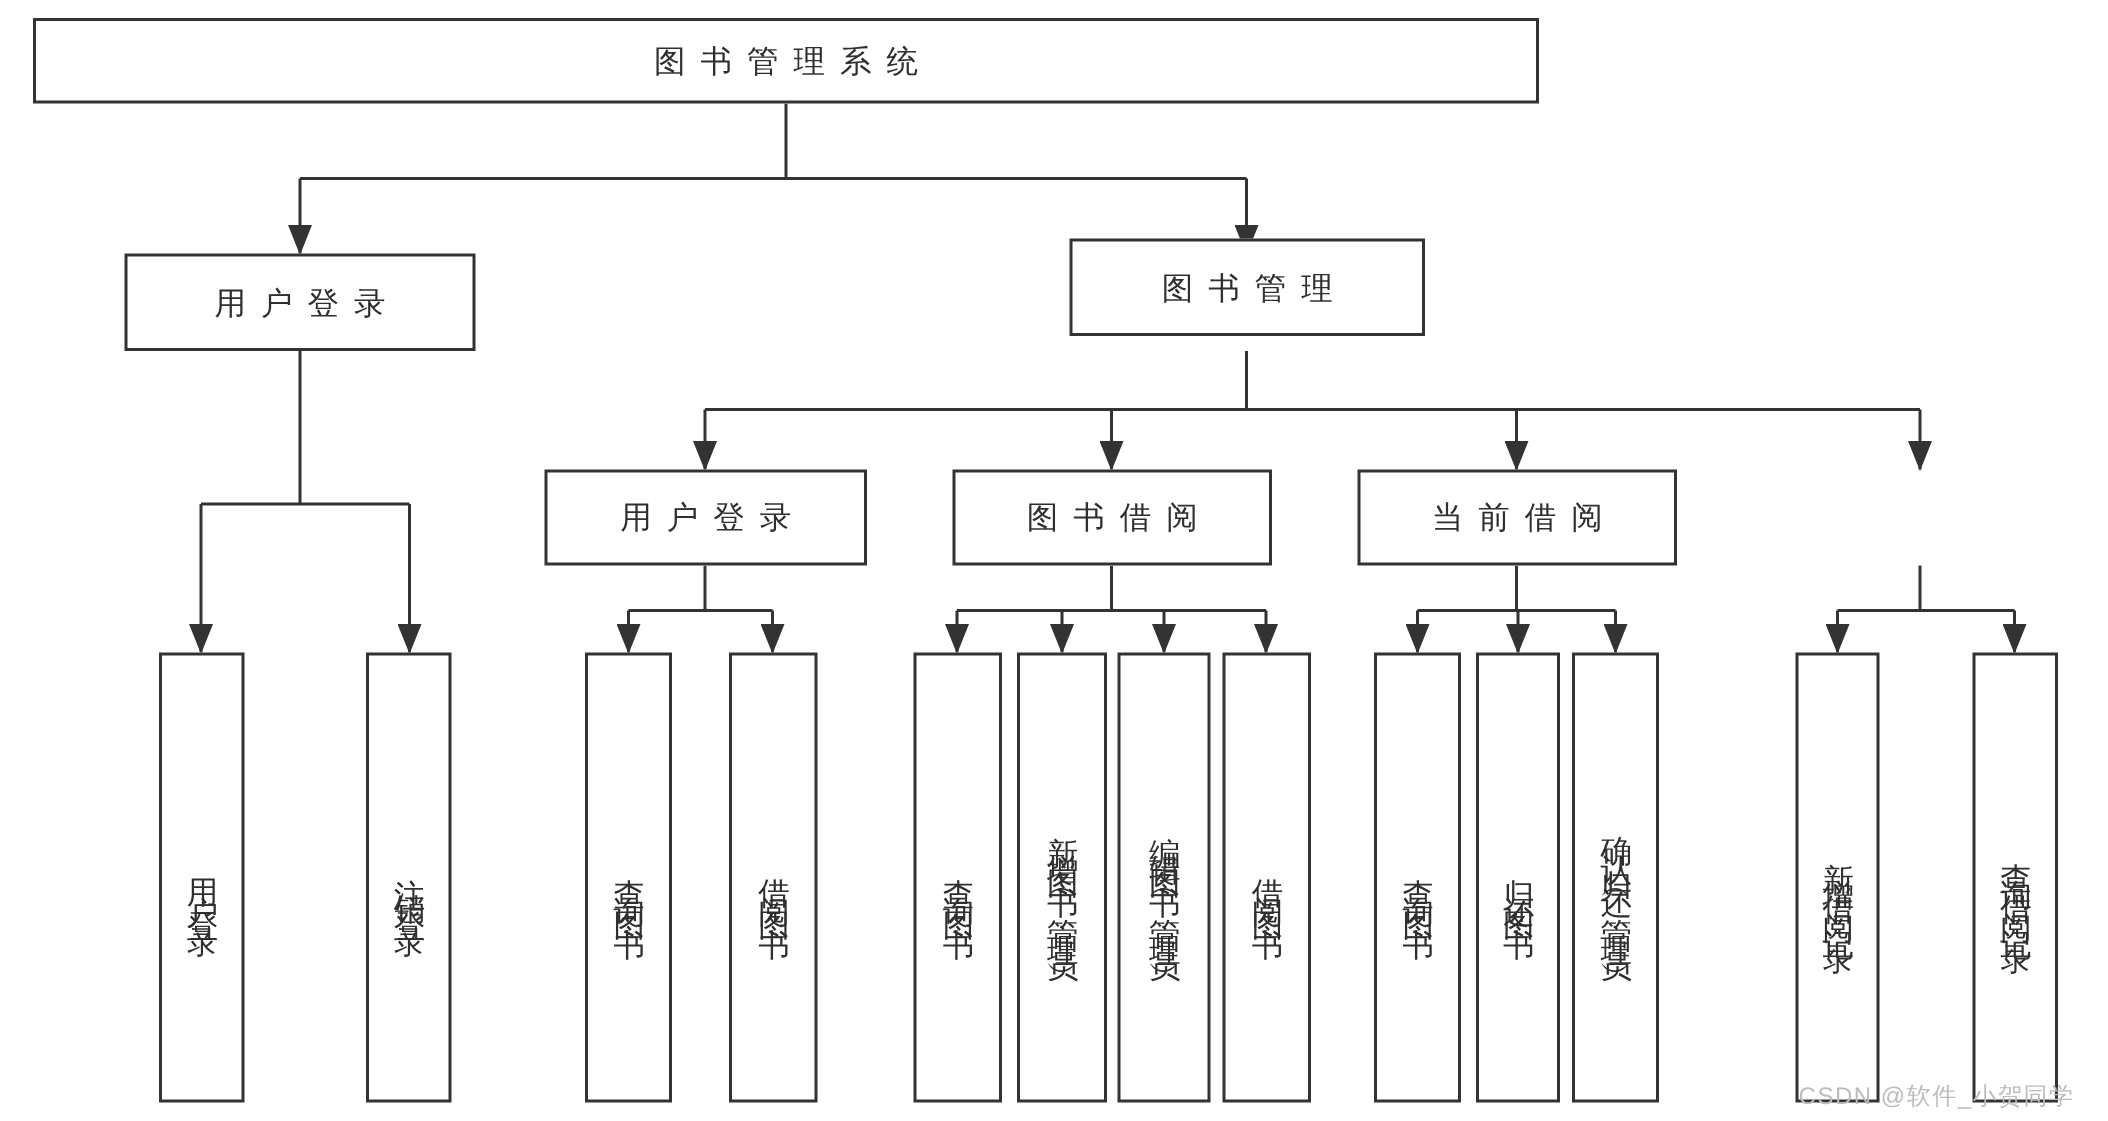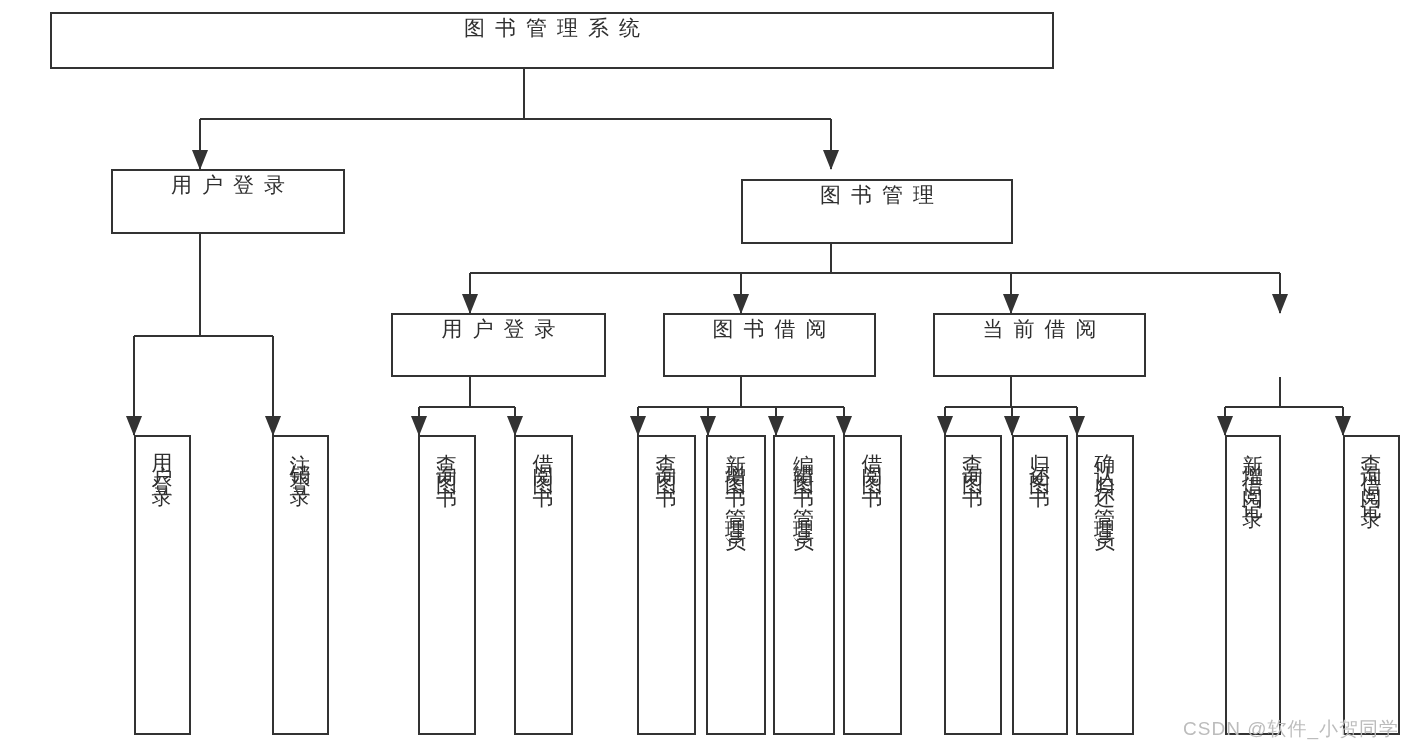--- a/index.html
+++ b/index.html
@@ -18,41 +18,40 @@
   }
   .connectors{position:absolute;left:0;top:0;width:1405px;height:747px;}
   .ln{stroke:var(--line);stroke-width:2;fill:none;}
   .arrhead{fill:var(--line);}
 
   .box{
     position:absolute;
     box-sizing:border-box;
     border:2px solid var(--line);
     background:var(--bg);
-    display:flex;align-items:flex-start;justify-content:center;
+    display:flex;align-items:center;justify-content:center;
     z-index:2;
-    margin-left:28px;
   }
   .hlbl{
     font-size:21px;color:var(--text);
     letter-spacing:10px;margin-right:-10px;
     white-space:nowrap;
   }
   .vlbl{
     writing-mode:vertical-rl;
     text-orientation:mixed;
     font-size:21px;color:var(--text);
     letter-spacing:11px;margin-bottom:-11px;
     line-height:1;
   }
   
   .b-root{left:22px;top:12px;width:1004px;height:57px;}
   
   .b-user-login{left:83px;top:169px;width:234px;height:65px;}
-  .b-book-mgmt{left:713px;top:179px;width:272px;height:65px;}
+  .b-book-mgmt{left:713px;top:159px;width:237px;height:65px;}
   
   .lv3{top:313px;height:64px;}
   .b-new-rec{left:363px;width:215px;}
   .b-borrow{left:635px;width:213px;}
   .b-current{left:905px;width:213px;}
   .b-record{left:1173px;width:214px;}
   
   .leaf{top:435px;height:300px;}
   .b-l1{left:106px;width:57px;}
   .b-l2{left:244px;width:57px;}
@@ -63,22 +62,22 @@
   .b-l7{left:745px;width:62px;}
   .b-l8{left:815px;width:59px;}
   .b-l9{left:916px;width:58px;}
   .b-l10{left:984px;width:56px;}
   .b-l11{left:1048px;width:58px;}
   .b-l12{left:1197px;width:56px;}
   .b-l13{left:1315px;width:57px;}
 
   .watermark{
     position:absolute;
-    right:6px;bottom:5px;
-    font-size:19px;
+    right:22px;bottom:5px;
+    font-size:16px;
     color:var(--wm);
     letter-spacing:1px;
     z-index:5;
     white-space:nowrap;
     margin-left:38px;
   }
 </style>
 </head>
 <body>
 

